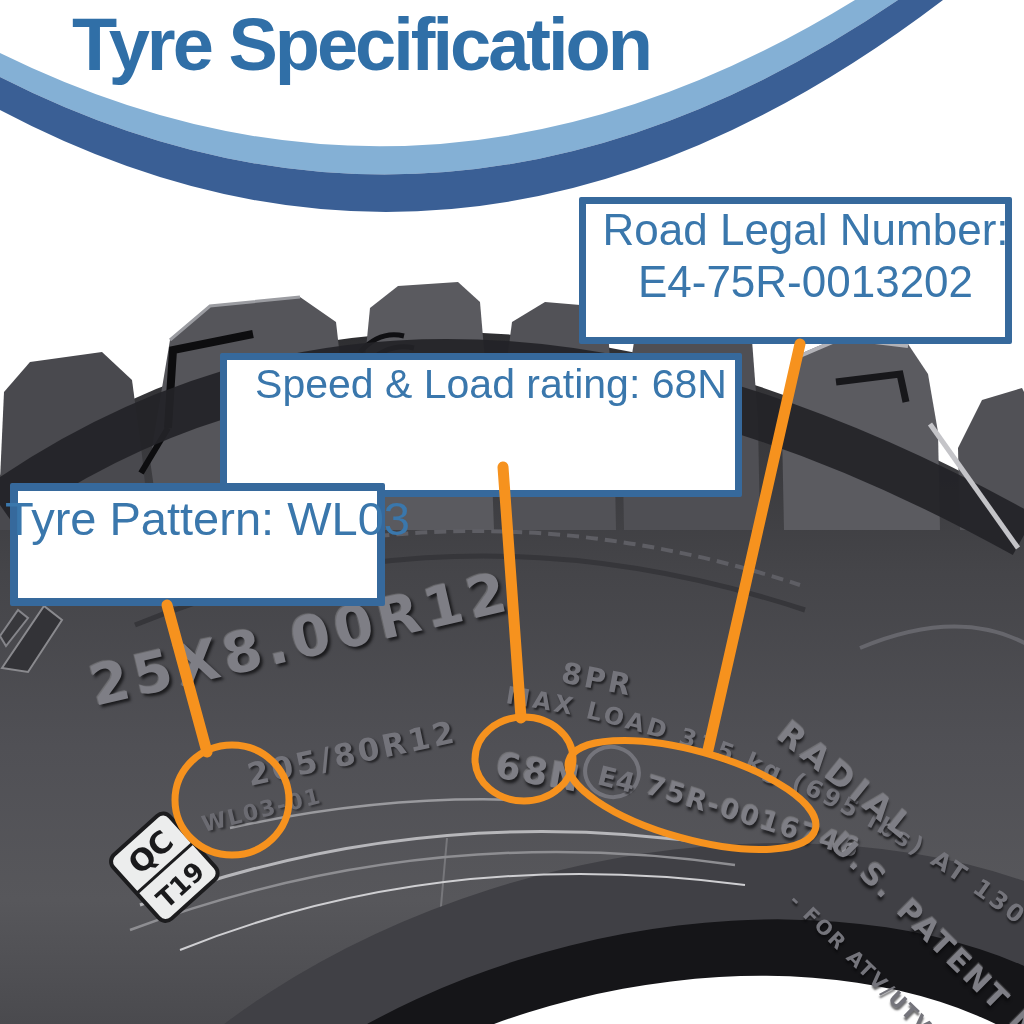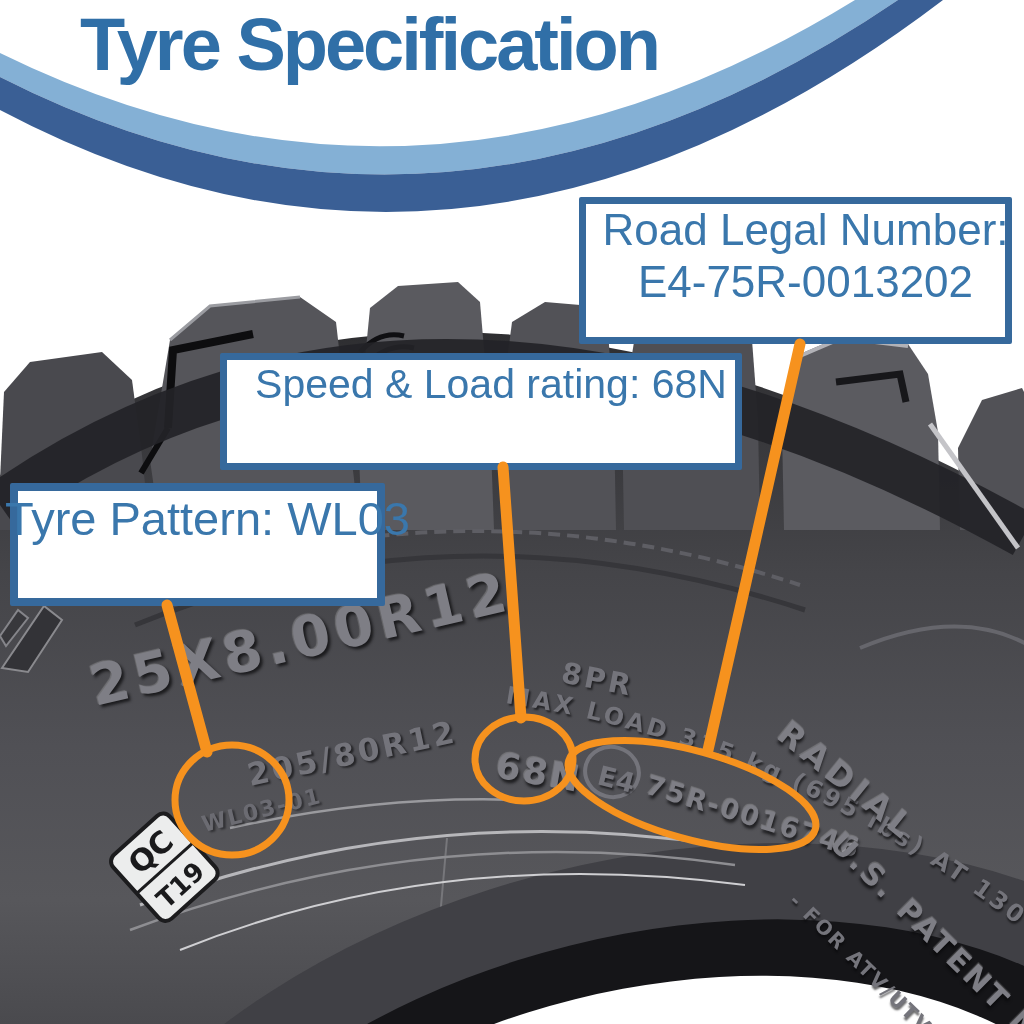--- a/index.html
+++ b/index.html
@@ -1,26 +1,26 @@
 <!DOCTYPE html>
 <html><head>
 <meta charset="utf-8">
 <style>
   html,body{margin:0;padding:0;background:#ffffff;}
   .stage{position:relative;width:1024px;height:1024px;overflow:hidden;background:#ffffff;
          font-family:"Liberation Sans",sans-serif;}
   .layer{position:absolute;left:0;top:0;width:1024px;height:1024px;pointer-events:none;}
-  .title{position:absolute;left:80px;top:2px;font-size:74px;font-weight:bold;
+  .title{position:absolute;left:72px;top:2px;font-size:74px;font-weight:bold;
          letter-spacing:-3px;color:#306fa7;white-space:nowrap;}
   .callout{position:absolute;background:#ffffff;border:7px solid #36699c;border-radius:2px;
            display:flex;flex-direction:column;align-items:center;justify-content:flex-start;
            color:#3a77ac;text-align:center;line-height:1.18;box-sizing:border-box;padding-left:20px;}
   .callout .ln{white-space:nowrap;}
   .box-road{left:579px;top:197px;width:433px;height:147px;font-size:44px;}
-  .box-speed{left:220px;top:353px;width:522px;height:117px;font-size:41px;}
+  .box-speed{left:220px;top:353px;width:522px;height:144px;font-size:41px;}
   .box-pattern{left:10px;top:483px;width:375px;height:123px;font-size:47px;border-width:8px;}
   .emboss{font-family:"DejaVu Sans",sans-serif;font-weight:bold;fill:#7e7e85;
           text-shadow:2px 3px 3px rgba(8,8,10,0.72), -1px -1px 1px rgba(255,255,255,0.22);}
   .emboss2{font-family:"DejaVu Sans",sans-serif;font-weight:bold;fill:#74747b;
           text-shadow:2px 2px 2px rgba(8,8,10,0.6);}
 </style>
 </head>
 <body>
 
 <div class="stage">

